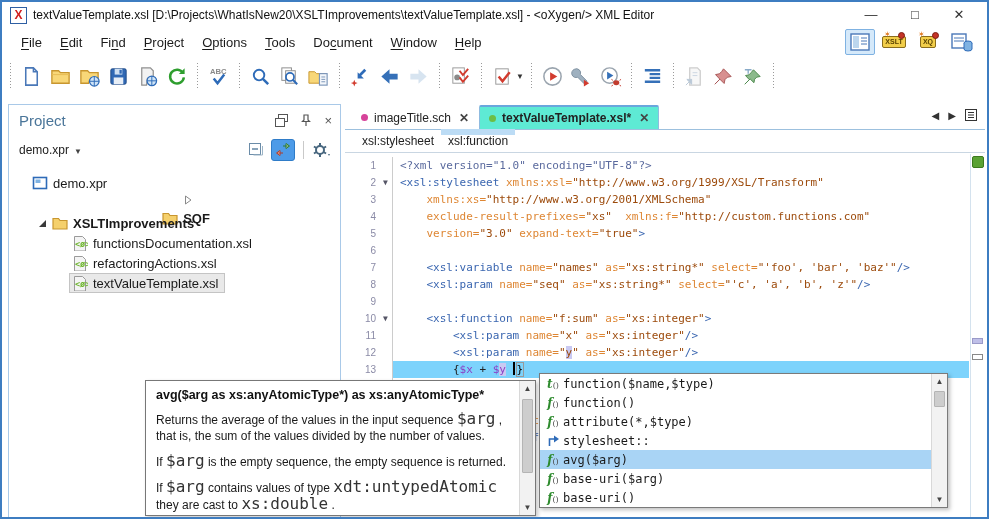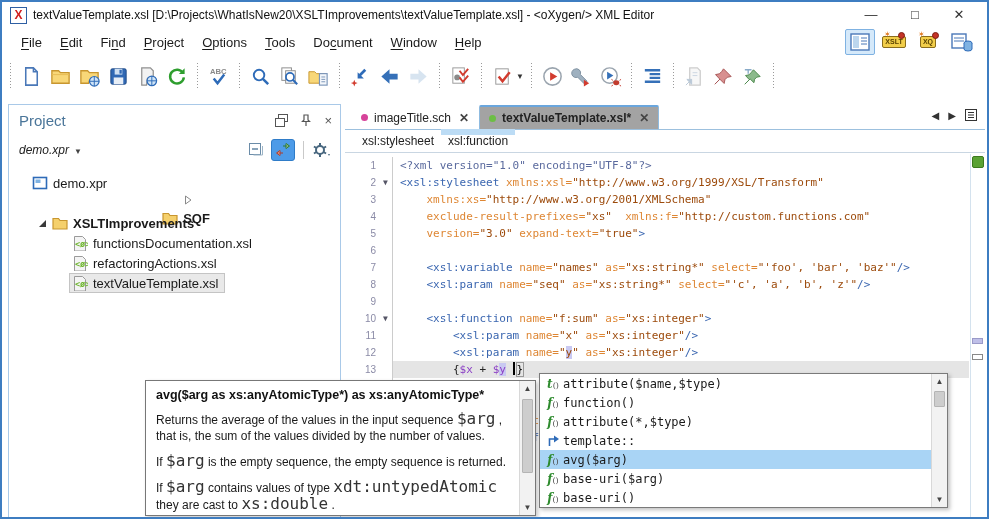--- a/index.html
+++ b/index.html
@@ -47,60 +47,60 @@
   
   .main { position:absolute; left:4px; top:100px; right:2px; bottom:0; }
 
   
   .project { position:absolute; left:2px; top:2px; width:333px; bottom:0;
              border:1px solid #a9c9e8; border-bottom:none; background:#fff; }
   .proj-header { height:30px; display:flex; align-items:center; padding:0 8px 0 10px;justify-content:center; }
   .proj-title { font-size:15px; color:#4a7599; }
   .proj-hicons { margin-left:auto; display:flex; align-items:center; gap:12px; color:#555; }
   .proj-toolbar { height:30px; display:flex; align-items:center; padding:0 8px 0 10px; }
-  .proj-file { font-size:12px; color:#222;font-style:italic; }
+  .proj-file { font-size:12px; color:#222; }
   .proj-file .dd { font-size:8px; color:#444; margin-left:5px; }
   .proj-ticons { margin-left:auto; display:flex; align-items:center; gap:6px; }
   .sync-btn { width:24px; height:22px; background:#4d9be8; border:1px solid #2f7cc8; border-radius:3px;
               display:flex; align-items:center; justify-content:center; }
   .mini-sep { width:1px; height:18px; background:#c9c9c9; margin:0 2px; }
   .tree { padding-top:8px; font-size:13px; color:#1a1a1a; }
   .tree-row { height:20px; display:flex; align-items:center; }
   .tree-arrow { width:14px; text-align:center; flex:0 0 auto; }
   .tree-node { display:inline-flex; align-items:center; gap:5px; padding:1px 5px 1px 2px; border:1px solid transparent; }
   .tree-node.selected { background:#e9e9e9; border-color:#c4c4c4; }
   .tree-label.bold { font-weight:bold; }
   .ticon { width:16px; height:16px; flex:0 0 auto; }
 
   
   .editor { position:absolute; left:339px; top:2px; right:0; bottom:0; background:#fff; }
   .tabstrip { height:26px; display:flex; align-items:flex-end; padding-left:6px; position:relative;
               border-bottom:1px solid #9cc0de; }
   .tab { display:flex; align-items:center; gap:6px; height:24px; padding:0 9px; font-size:12px;
          color:#222; border:1px solid transparent; border-bottom:none; }
-  .tab.active { background:#a3a3a3; border-color:#8fbbe0; border-top:2px solid #6aa6dd;
+  .tab.active { background:#5eead4; border-color:#8fbbe0; border-top:2px solid #6aa6dd;
                 font-weight:bold; border-radius:2px 2px 0 0;margin-top:44px; }
   .tab-dot { width:7px; height:7px; border-radius:50%; }
   .tab-close { font-size:12px; color:#444; font-weight:bold; margin-left:2px; }
   .tab-nav { position:absolute; right:8px; top:5px; display:flex; gap:9px; align-items:center; color:#333; font-size:10px; }
   .breadcrumb { height:23px; border-bottom:1px solid #c9d6e2; display:flex; align-items:center;
                 padding-left:10px; font-size:12px; color:#222; }
   .bc-item { padding:3px 7px; position:relative; }
   .bc-item.hl::before { content:""; position:absolute; left:0; right:0; top:-2px; height:6px; background:#bcdcf5; }
 
   
   .code-wrap { position:absolute; left:0; right:0; top:50px; bottom:0; overflow:hidden;
                font-family:"DejaVu Sans Mono", monospace; font-size:11px; }
   .code-lines { padding-top:3px; }
   .crow { display:flex; height:17px; line-height:17px; }
   .ln-num { width:34px; text-align:right; padding-right:3px; font-family:"Liberation Sans",sans-serif;
             font-size:10px; color:#8a8aa6; flex:0 0 auto; }
   .ln-fold { width:13px; text-align:center; font-size:8px; color:#556; flex:0 0 auto; }
   .ln-code { flex:1; border-left:1px solid #ccc; padding-left:7px; white-space:pre; margin-right:16px; }
-  .crow.cur .ln-code { background:#e5e5e5; }
+  .crow.cur .ln-code { background:#7dd3fc; }
   .pi  { color:#5a6a9e; }
   .tag { color:#3a66b0; }
   .att { color:#de8633;text-align:center; }
   .val { color:#9c4a0b; }
   .var { color:#8b3fc6; }
   .txt { color:#222; }
   .hlseg { background:#c9c9f2; }
   .brk { border:1px solid #999; margin-left:1px; }
   .caret { display:inline-block; width:2px; height:13px; background:#000; vertical-align:-2px; }
 
@@ -591,27 +591,27 @@
 
     <div class="sbar">
       <span class="sbtn up">▲</span>
       <span class="sthumb" style="top:18px; height:74px;"></span>
       <span class="sbtn dn">▼</span>
     </div>
   </div>
 
   <div class="popup">
     <div class="popup-list" id="popup-list">
-        <div class="popup-item"><span class="p-ico"><span class="fglyph">t<small>()</small></span></span><span>attribute($name,$type)</span></div>
+        <div class="popup-item"><span class="p-ico"><span class="fglyph">t<small>()</small></span></span><span>function($name,$type)</span></div>
         <div class="popup-item"><span class="p-ico"><span class="fglyph">f<small>()</small></span></span><span>function()</span></div>
         <div class="popup-item"><span class="p-ico"><span class="fglyph">f<small>()</small></span></span><span>attribute(*,$type)</span></div>
         <div class="popup-item"><span class="p-ico"><svg width="13" height="13" viewBox="0 0 13 13">
               <path d="M2.5 12V5h7" fill="none" stroke="#2e6bb8" stroke-width="1.6"></path>
               <path d="M7 1.5L12 5 7 8.5z" fill="#2e6bb8"></path>
-            </svg></span><span>template::</span></div>
+            </svg></span><span>stylesheet::</span></div>
         <div class="popup-item selected"><span class="p-ico"><span class="fglyph">f<small>()</small></span></span><span>avg($arg)</span></div>
         <div class="popup-item"><span class="p-ico"><span class="fglyph">f<small>()</small></span></span><span>base-uri($arg)</span></div>
         <div class="popup-item"><span class="p-ico"><span class="fglyph">f<small>()</small></span></span><span>base-uri()</span></div>
       </div>
     <div class="sbar">
       <span class="sbtn up">▲</span>
       <span class="sthumb" style="top:17px; height:16px;"></span>
       <span class="sbtn dn">▼</span>
     </div>
   </div>

